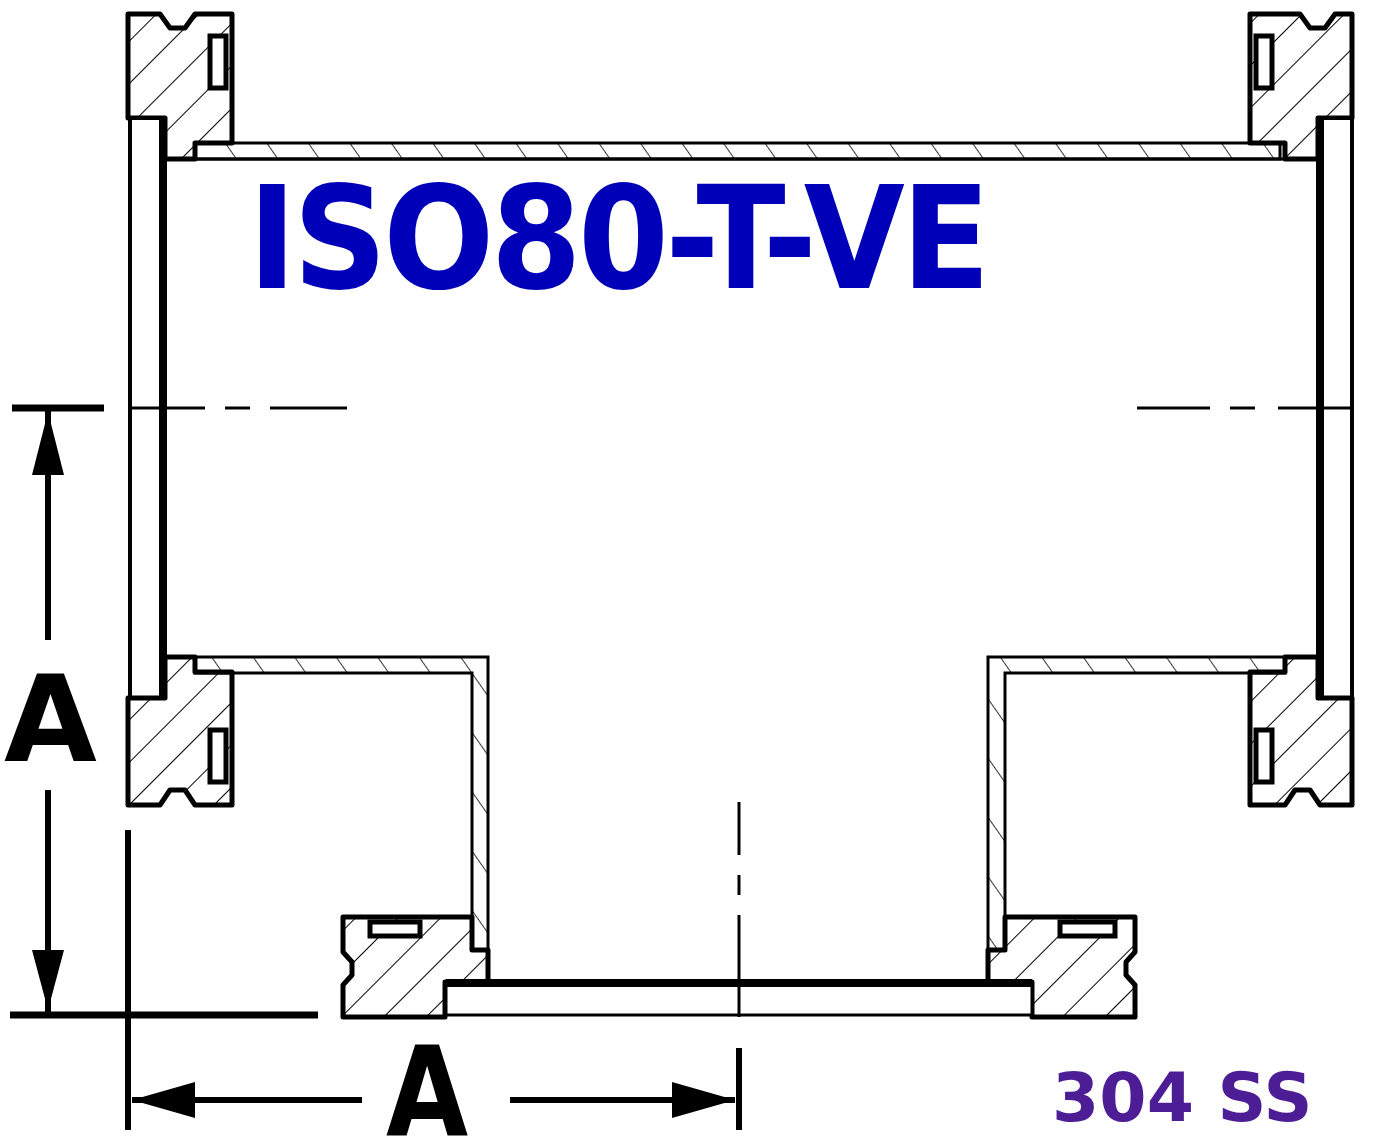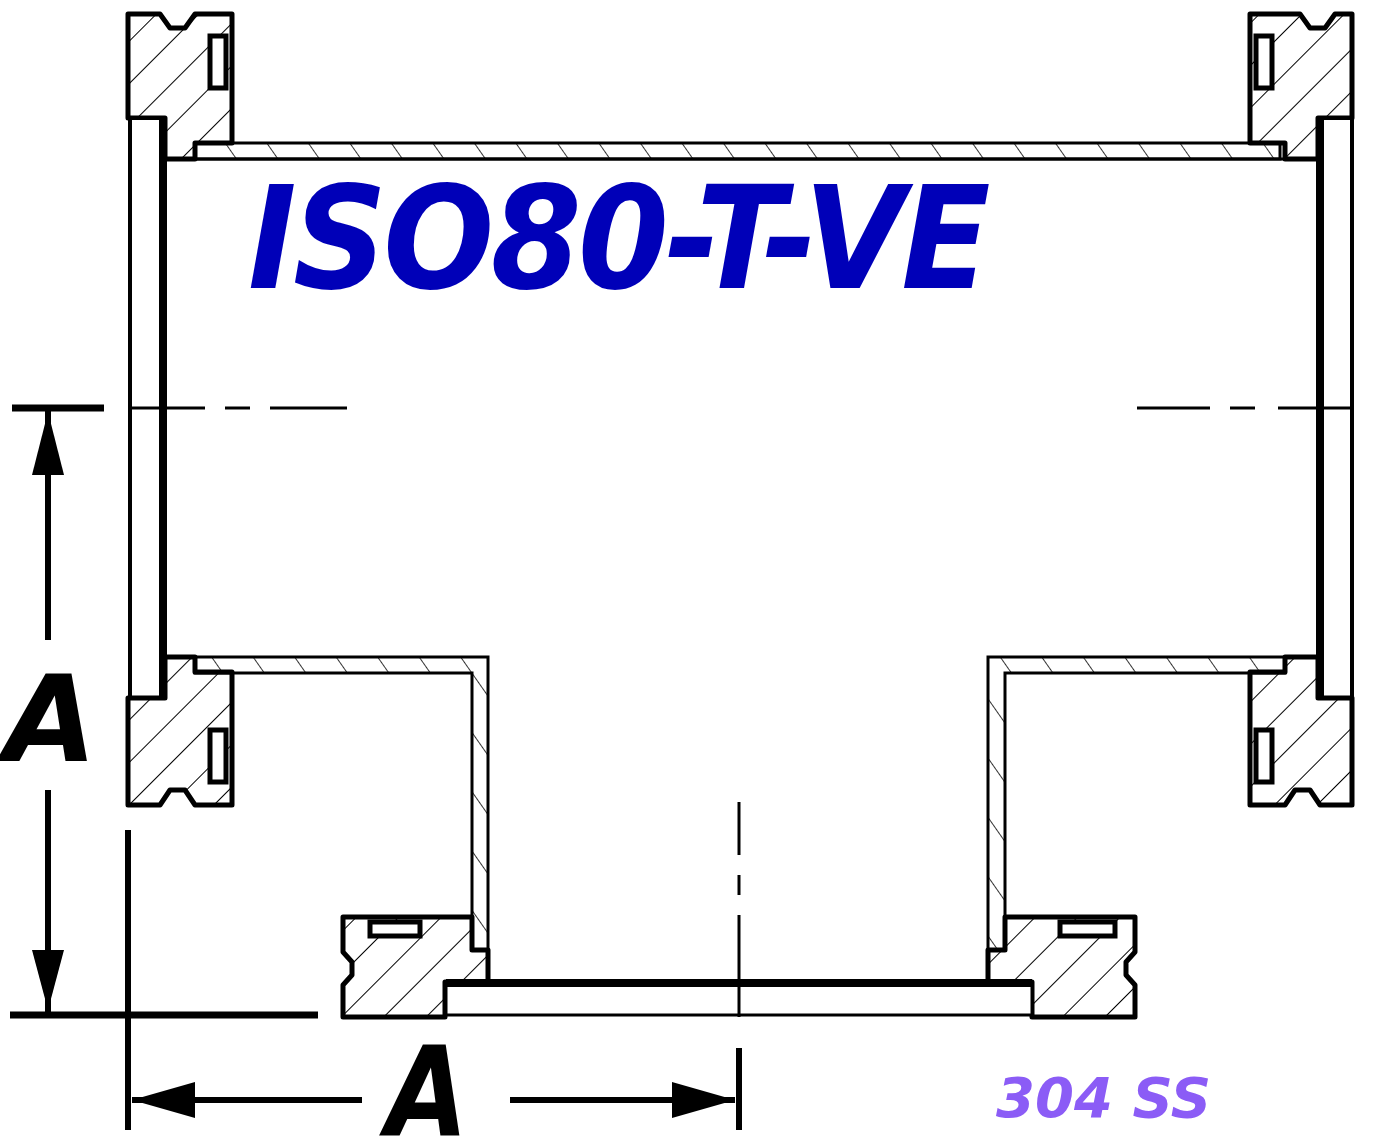--- a/index.html
+++ b/index.html
@@ -1,16 +1,16 @@
 <!DOCTYPE html>
 <html><head>
 <meta charset="utf-8">
 <style>
   html, body { margin: 0; padding: 0; background: #ffffff; }
-  #stage { position: relative; width: 1374px; height: 1147px; overflow: hidden; background: #ffffff; font-style: italic; }
+  #stage { position: relative; width: 1374px; height: 1147px; overflow: hidden; background: #ffffff; }
   svg { position: absolute; left: 0; top: 0; }
   .title-text { font-family: "DejaVu Sans", sans-serif; font-weight: bold; }
   .dim-text { font-family: "DejaVu Sans", sans-serif; font-weight: bold; }
 </style>
 </head>
 <body>
 
 <div id="stage">
 <svg width="1374" height="1147" viewBox="0 0 1374 1147" xmlns="http://www.w3.org/2000/svg">
   <defs>
@@ -98,14 +98,14 @@
     <polygon points="735,1100 672,1082 672,1118" fill="#000"></polygon>
   </g>
 </svg>
 
 <div class="title-text" style="position:absolute; left:248px; top:168px; font-size:142px; line-height:142px; color:#0000B8; letter-spacing:-4px; transform:scaleX(0.92); transform-origin:left top; white-space:nowrap;">ISO80-T-VE</div>
 
 <div class="dim-text" style="position:absolute; left:4px; top:660px; font-size:120px; line-height:120px; color:#000;">A</div>
 
 <div class="dim-text" style="position:absolute; left:386px; top:1030px; font-size:125px; line-height:125px; color:#000; transform:scaleX(0.85); transform-origin:left top;">A</div>
 
-<div class="dim-text" style="position:absolute; left:996px; top:1050px; font-size:56px; line-height:95px; color:#8b5cf6; white-space:nowrap;">304 SS</div>
+<div class="dim-text" style="position:absolute; left:1052px; top:1050px; font-size:68px; line-height:95px; color:#4c1d95; white-space:nowrap;">304 SS</div>
 </div>
 
 </body></html>

